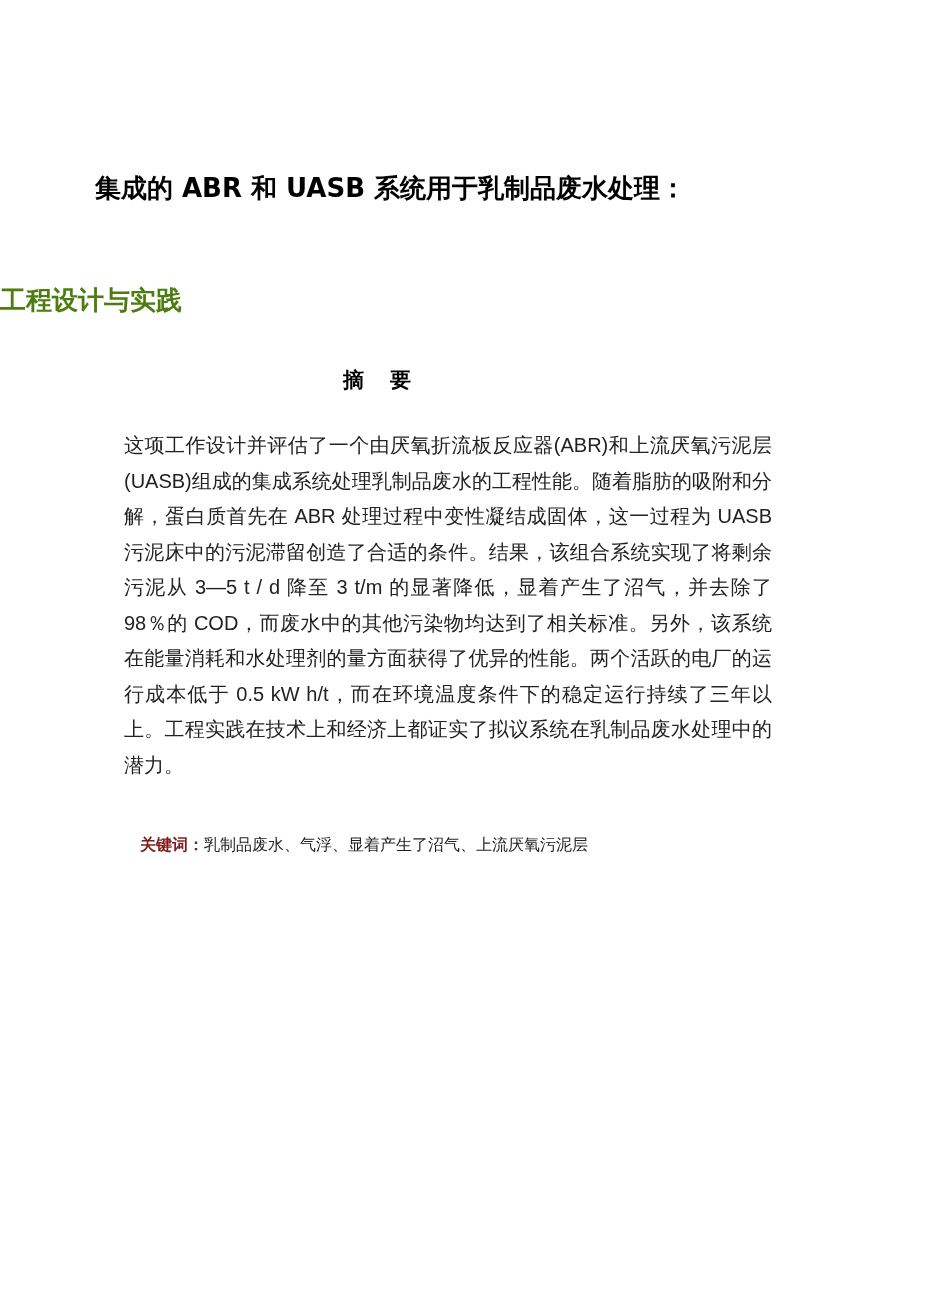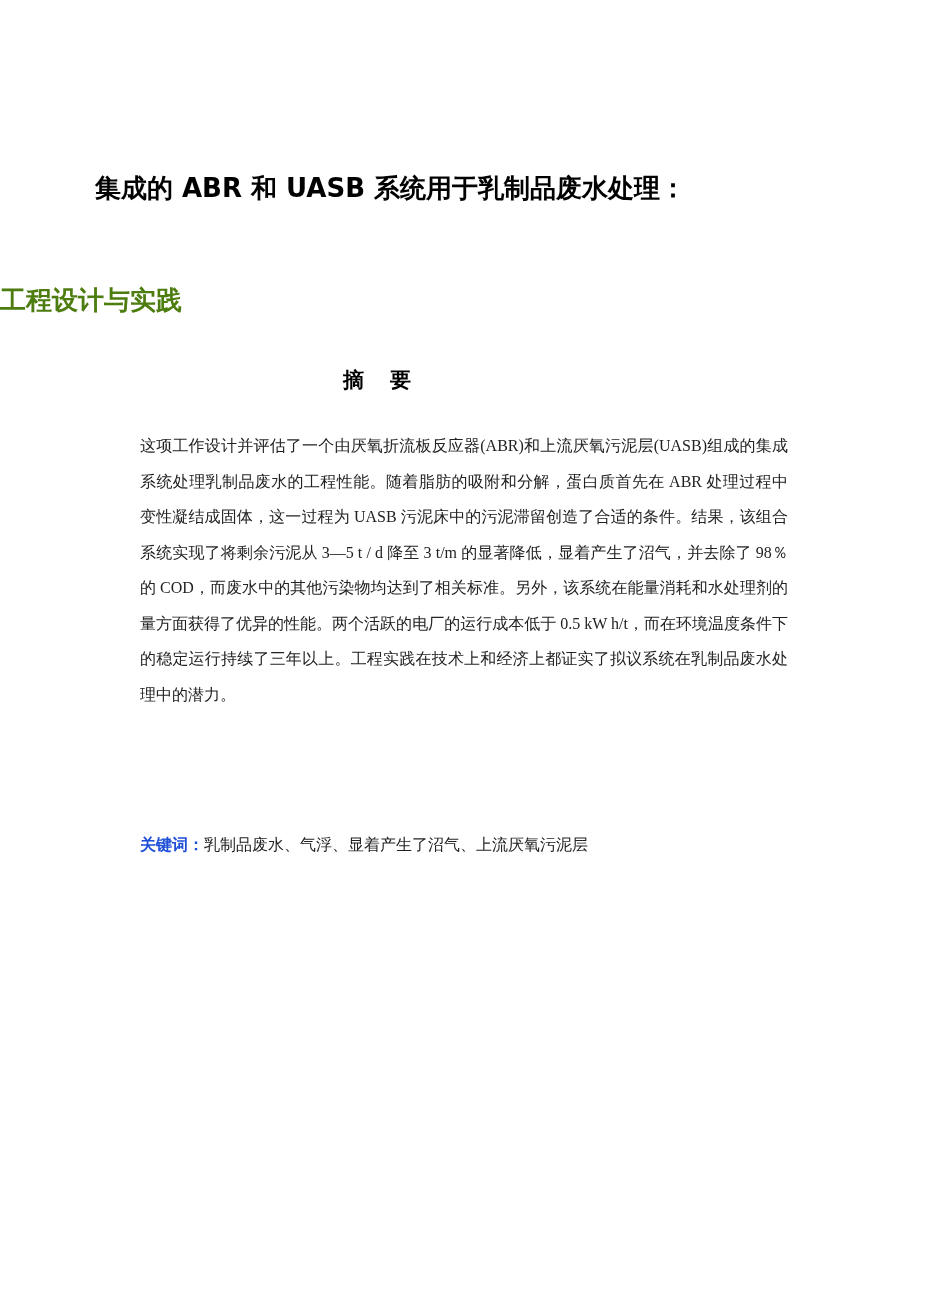--- a/index.html
+++ b/index.html
@@ -49,43 +49,43 @@
       font-family: "DejaVu Sans", sans-serif;
       font-weight: bold;
       font-size: 21px;
       line-height: 32px;
       letter-spacing: 26px;
       text-indent: 26px;
       color: #000;
     }
     .abstract-body {
       position: absolute;
-      left: 140px;
+      left: 124px;
       width: 648px;
       top: 428px;
-      font-family: Liberation Serif, serif;
-      font-size: 16px;
+      font-family: Liberation Sans, sans-serif;
+      font-size: 20px;
       line-height: 35.5px;
       text-align: justify;
       color: #222;
     }
     .keywords {
       position: absolute;
       left: 140px;
       top: 830px;
       width: 700px;
       font-family: "DejaVu Serif", serif;
       font-size: 16px;
       line-height: 30px;
       color: #222;
     }
     .keywords .kw-label {
       font-family: Liberation Serif, serif;
       font-weight: bold;
-      color: #1d4ed8;
+      color: #7f1d1d;
     }
   </style>
 </head>
 <body>
 
 <div class="title-line1">集成的 ABR 和 UASB 系统用于乳制品废水处理：</div>
 
 <div class="title-line2">工程设计与实践</div>
 
 <div class="abstract-heading">摘要</div>

